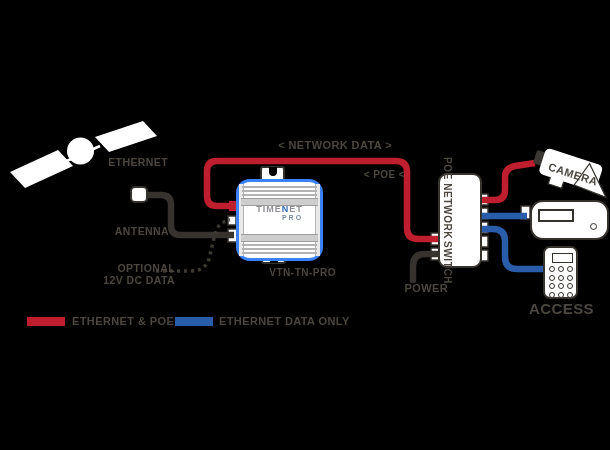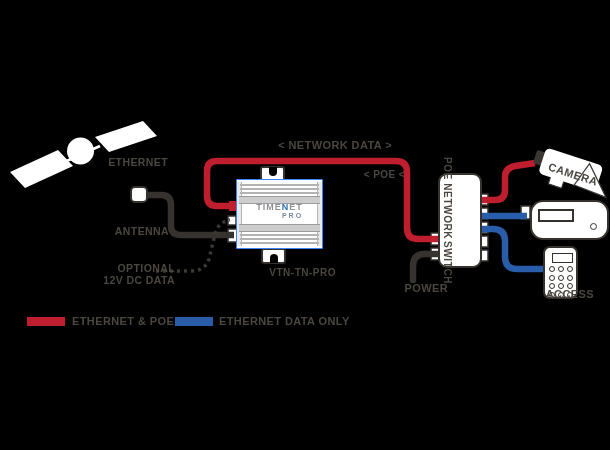--- a/index.html
+++ b/index.html
@@ -22,22 +22,22 @@
   .tn-tab{
     position:absolute;width:25px;height:16px;background:#fff;
     border:2px solid #35312c;border-radius:3px;box-sizing:border-box;
   }
   .tn-tab .notch{
     position:absolute;left:7px;width:8px;height:9px;background:#000;
   }
   .tn-tab.top .notch{top:-1px;border-radius:0 0 5px 5px;}
   .tn-tab.bot .notch{bottom:-1px;border-radius:5px 5px 0 0;}
   .tn-box{
-    position:absolute;left:236px;top:179px;width:87px;height:70px;
-    background:#fff;border:1px solid #3b82f6;border-radius:1px;box-sizing:border-box;
+    position:absolute;left:236px;top:179px;width:87px;height:82px;
+    background:#fff;border:3px solid #3b82f6;border-radius:14px;box-sizing:border-box;
   }
   .fin{position:absolute;left:3px;right:3px;height:2px;background:#b3b3b3;}
   .fin-band{
     position:absolute;left:2px;right:2px;height:6px;background:#cdcdcd;
     border-top:1px solid #9d9d9d;border-bottom:1px solid #9d9d9d;
   }
   .endcap{position:absolute;top:2px;bottom:2px;width:4px;background:#e9e9e9;}
   .endcap.l{left:0;border-right:1px solid #b5b5b5;}
   .endcap.r{right:0;border-left:1px solid #b5b5b5;}
   .tn-logo{
@@ -202,20 +202,20 @@
 
   <div class="lbl" style="left:88px;top:156px;width:80px;">ETHERNET</div>
   <div class="lbl" style="left:89px;top:209px;width:80px;margin-top:16px;">ANTENNA</div>
   <div class="lbl" style="left:55px;top:262px;width:120px;">
     <div>OPTIONAL</div>
     <div>12V DC DATA</div>
   </div>
   <div class="lbl" style="left:232px;top:139px;width:160px;font-size:11px;">&lt;  NETWORK DATA  &gt;</div>
   <div class="lbl" style="left:325px;top:169px;width:80px;font-size:10px;">&lt;  POE  &lt;</div>
   <div class="lbl" style="left:386px;top:282px;width:62px;font-size:11px;">POWER</div>
-  <div class="lbl" style="left:526px;top:288px;width:68px;font-size:11px;">ACCESS</div>
+  <div class="lbl" style="left:526px;top:303px;width:68px;font-size:15px;">ACCESS</div>
 
   <div class="swatch red" style="left:27px;top:317px;"></div>
   <div class="lbl legend-text" style="left:72px;top:315px;">ETHERNET &amp; POE</div>
   <div class="swatch blue" style="left:175px;top:317px;"></div>
   <div class="lbl legend-text" style="left:219px;top:315px;">ETHERNET DATA ONLY</div>
 
 </div>
 
 </body></html>

